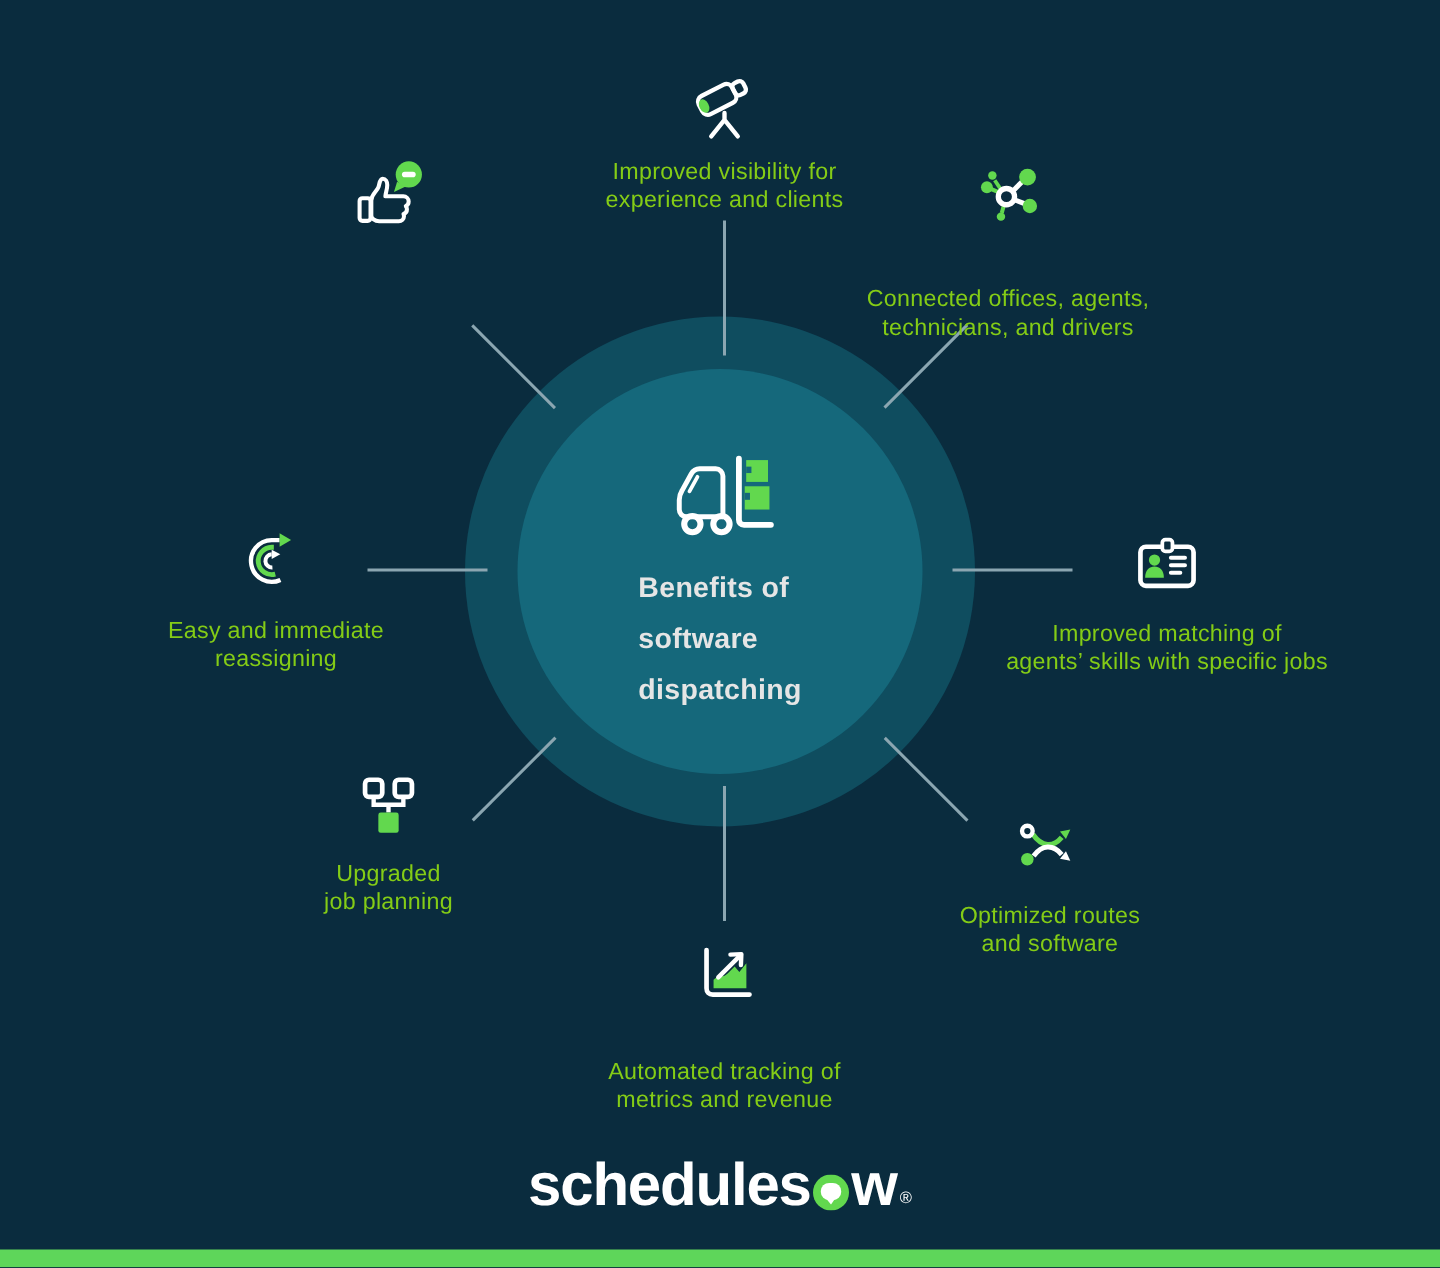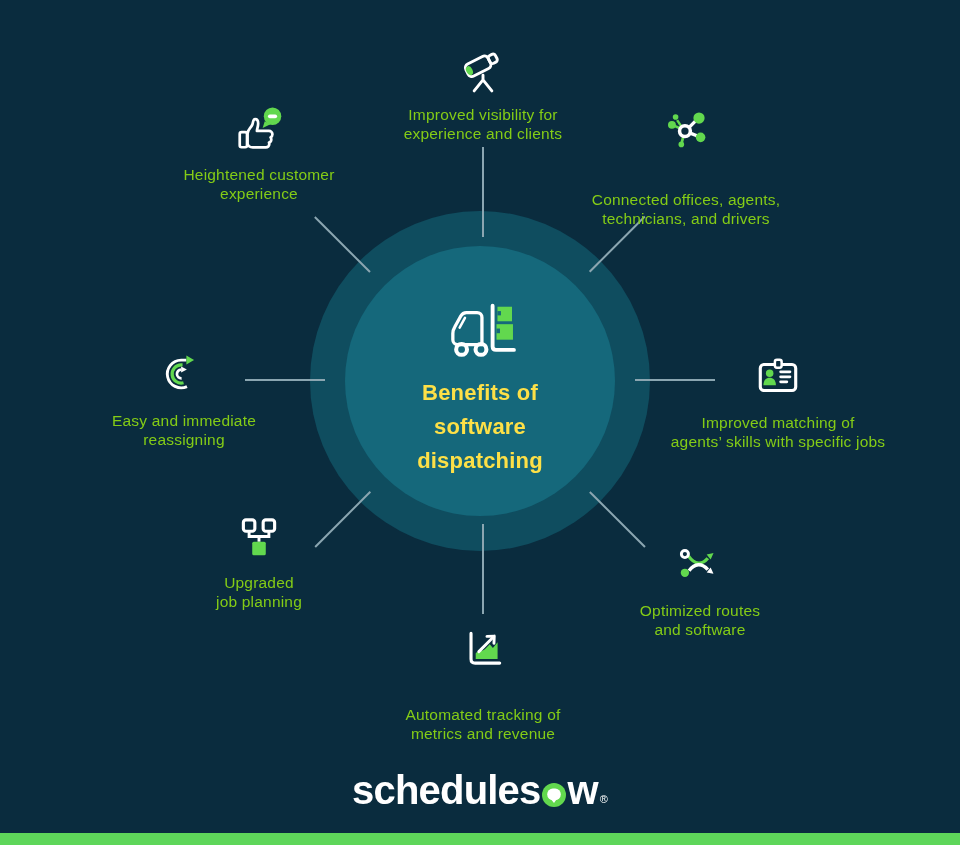--- a/index.html
+++ b/index.html
@@ -12,22 +12,22 @@
   .ring{
     position:absolute;left:310px;top:211px;width:340px;height:340px;
     border-radius:50%;background:#0f4d5f;
   }
   .inner-circle{
     position:absolute;left:345px;top:246px;width:270px;height:270px;
     border-radius:50%;background:#15687b;
     display:flex;flex-direction:column;align-items:center;
     padding-top:52px;box-sizing:border-box;
   }
-  .center-title{margin-top:14px;text-align:center;color:#fde047;
-    font-size:22px;font-weight:700;line-height:34px;letter-spacing:.2px;}
+  .center-title{margin-top:14px;text-align:left;color:#e5e5e5;
+    font-size:19px;font-weight:700;line-height:34px;letter-spacing:.2px;}
   .center-title span{display:block;}
   
   .line{position:absolute;background:#8ba6b1;}
   .h{height:1.5px;width:80px;}
   .v{width:1.5px;height:90px;}
   .d{height:1.5px;width:78px;transform-origin:0 50%;}
   .l-top{left:482px;top:147px;}
   .l-bottom{left:482px;top:524px;}
   .l-left{left:245px;top:379px;}
   .l-right{left:635px;top:379px;}
@@ -35,21 +35,21 @@
   .l-tr{left:645px;top:216px;transform:rotate(135deg);}
   .l-bl{left:315px;top:546px;transform:rotate(-45deg);}
   .l-br{left:590px;top:491px;transform:rotate(45deg);}
   
   .item{position:absolute;display:flex;flex-direction:column;align-items:center;
     text-align:center;gap:11px;}
   .item .label{color:#84cc16;font-size:15.5px;line-height:19px;letter-spacing:.2px;}
   .item .label span{display:block;}
   .pos-top{left:363px;top:44px;width:240px;}
   .pos-tl{left:139px;top:104px;width:240px;}
-  .pos-tr{left:556px;top:104px;width:260px;gap:36px;}
+  .pos-tr{left:542px;top:104px;width:260px;gap:36px;}
   .pos-left{left:64px;top:350px;width:240px;}
   .pos-right{left:638px;top:352px;width:280px;}
   .pos-bl{left:139px;top:512px;width:240px;}
   .pos-br{left:580px;top:540px;width:240px;}
   .pos-bottom{left:363px;top:624px;width:240px;gap:31px;}
   .icon{display:block;height:50px;}
   
   .logo{position:absolute;left:0;right:0;top:770px;display:flex;
     justify-content:center;align-items:flex-end;color:#ffffff;}
   .logo-txt{font-size:40px;font-weight:700;letter-spacing:-.8px;line-height:40px;}
@@ -116,24 +116,20 @@
   <div class="item pos-tl">
     <span class="icon">
       <svg width="50" height="50" viewBox="0 0 48 48" fill="none">
         <path d="M29.5 16.5 L27.5 23 L35 19.5 Z" fill="#62d84e"></path>
         <circle cx="37" cy="11.8" r="8.4" fill="#62d84e"></circle>
         <rect x="32.6" y="10" width="8.8" height="3.6" rx="1.8" fill="#ffffff"></rect>
         <rect x="5.5" y="27" width="7" height="14.5" rx="1.8" stroke="#fff" stroke-width="2.6"></rect>
         <path d="M13 38 V28.5 C13 24.5 16.2 23.3 17.6 19.8 C18.4 17.8 18.2 14.5 20.3 14.5 C22.2 14.5 23.2 16.3 23.2 18.6 C23.2 21.2 22.2 23.6 22 25.8 L33.5 25.8 C35.4 25.8 36.9 27.3 36.9 29.1 C36.9 30.4 36.2 31.5 35.1 32.1 C35.5 32.6 35.8 33.3 35.8 34.1 C35.8 35.5 34.9 36.7 33.6 37.1 C33.8 37.5 33.9 38 33.9 38.5 C33.9 40.3 32.4 41.7 30.6 41.7 L18 41.7 C15.2 41.7 13 39.9 13 38 Z" stroke="#fff" stroke-width="2.6" stroke-linejoin="round"></path>
       </svg>
     </span>
-    <div class="label">
-      <span>Heightened customer</span>
-      <span>experience</span>
-    </div>
   </div>
 
   <div class="item pos-tr">
     <span class="icon">
       <svg width="50" height="50" viewBox="0 0 48 48" fill="none">
         <path d="M27 22.5 L33 16.5" stroke="#fff" stroke-width="3.2"></path>
         <path d="M28 28 L34.5 30.5" stroke="#fff" stroke-width="3.2"></path>
         <path d="M18.6 23.5 L13 21" stroke="#62d84e" stroke-width="2.6"></path>
         <path d="M21.5 31 L20 36.5" stroke="#62d84e" stroke-width="2.6"></path>
         <path d="M19.5 21.5 L15.5 15.5" stroke="#62d84e" stroke-width="2.4"></path>

